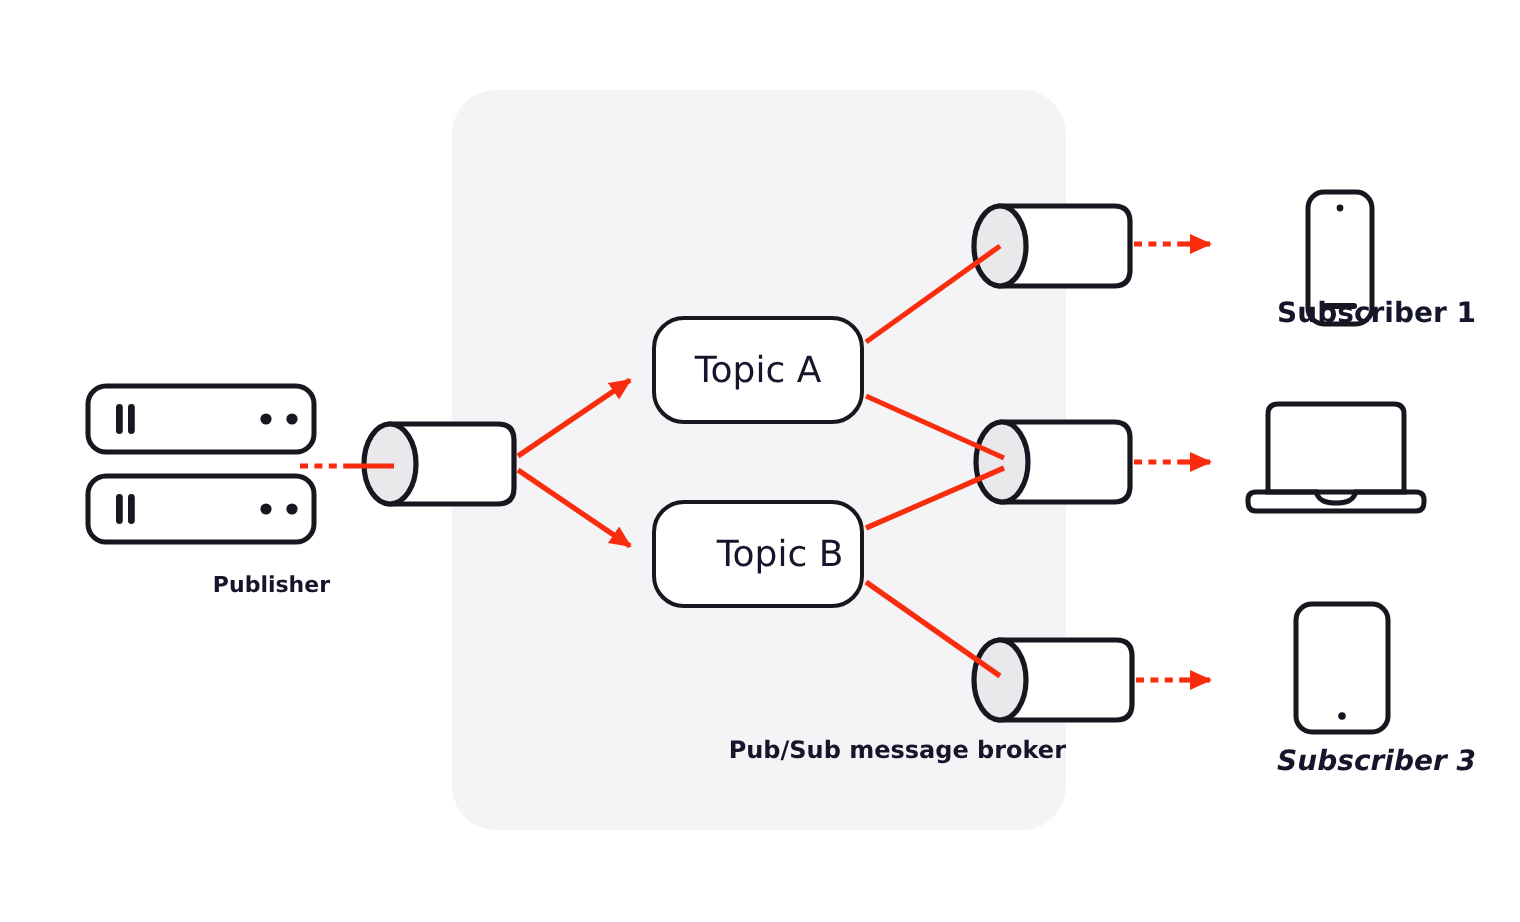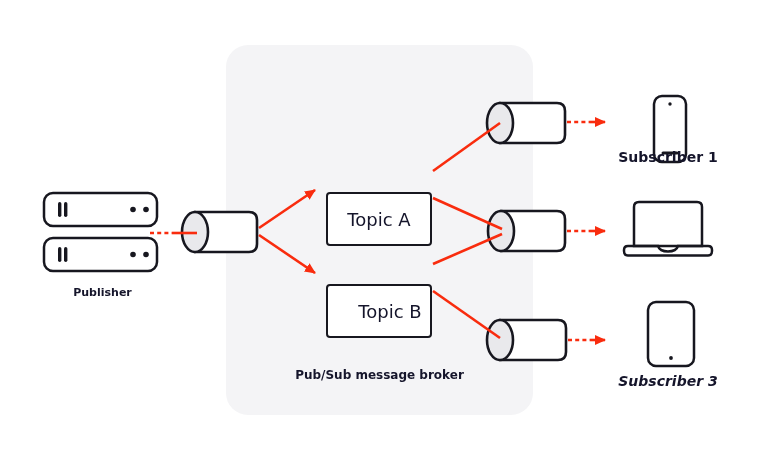--- a/index.html
+++ b/index.html
@@ -11,25 +11,25 @@
           font-family:"DejaVu Sans","Liberation Sans",sans-serif;color:var(--text);}
   .panel{position:absolute;left:226px;top:45px;width:307px;height:370px;
          background:var(--panel);border-radius:22px;z-index:0;}
   .layer{position:absolute;left:0;top:0;width:760px;height:461px;z-index:1;pointer-events:none;}
   .stroke{stroke:var(--outline);fill:none;stroke-width:2.5;}
   .fill-dark{fill:var(--outline);stroke:none;}
   .red{stroke:var(--arrow);fill:none;stroke-width:2.6;}
   .red-dash{stroke-dasharray:4 3.2;}
   .cyl-body{fill:#fff;stroke:var(--outline);stroke-width:2.6;}
   .cyl-end{fill:var(--cylinder-end);stroke:var(--outline);stroke-width:2.6;}
-  .label{position:absolute;z-index:2;text-align:center;font-weight:700;font-size:14px;}
+  .label{position:absolute;z-index:2;text-align:right;font-weight:700;font-size:14px;}
   .topic-box{position:absolute;z-index:2;width:106px;height:54px;background:#fff;
-             border:2.5px solid var(--outline);border-radius:4px;box-sizing:border-box;
+             border:2.5px solid var(--outline);border-radius:16px;box-sizing:border-box;
              display:flex;align-items:center;justify-content:center;
-             font-size:18px;font-weight:400;color:var(--text);margin-top:34px;}
+             font-size:18px;font-weight:400;color:var(--text);}
   .icon-wrap{position:absolute;z-index:2;}
 </style>
 </head>
 <body>
 
 <div class="canvas">
 
   <div class="panel"></div>
 
   <svg class="layer" viewBox="0 0 760 461" xmlns="http://www.w3.org/2000/svg">

